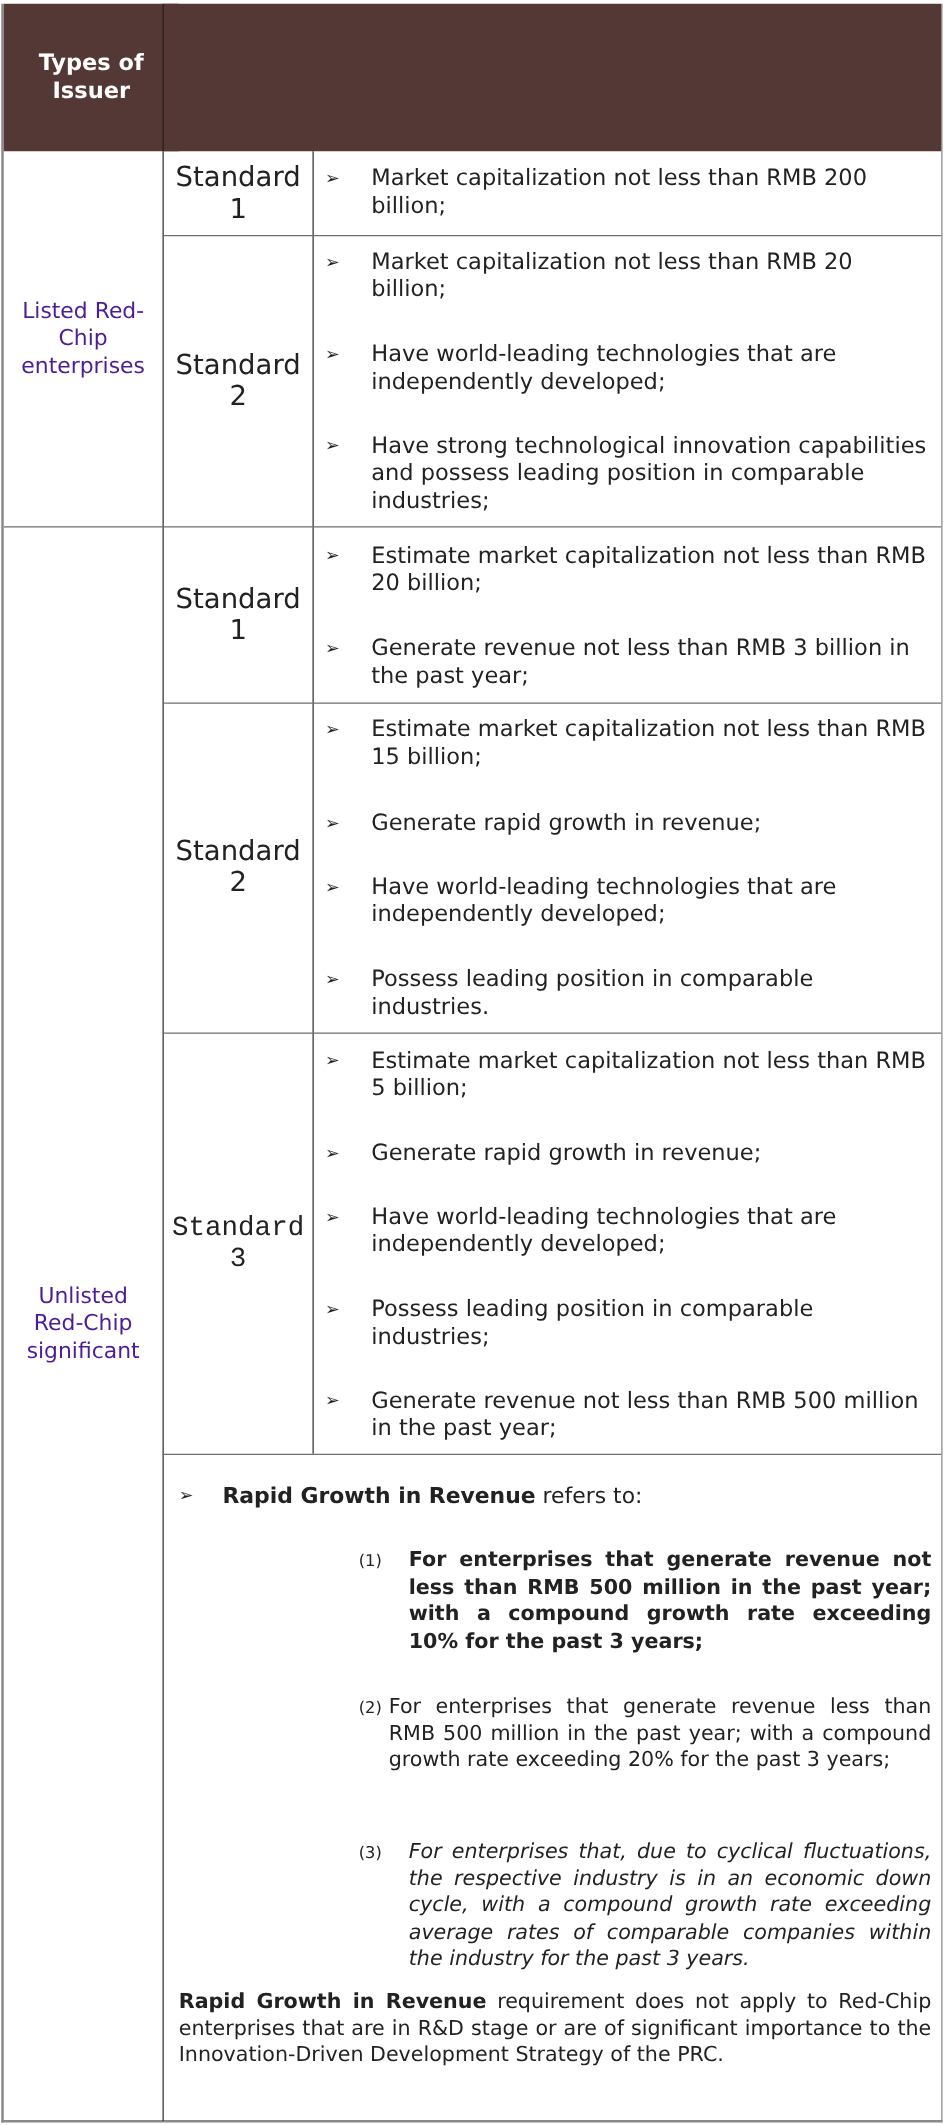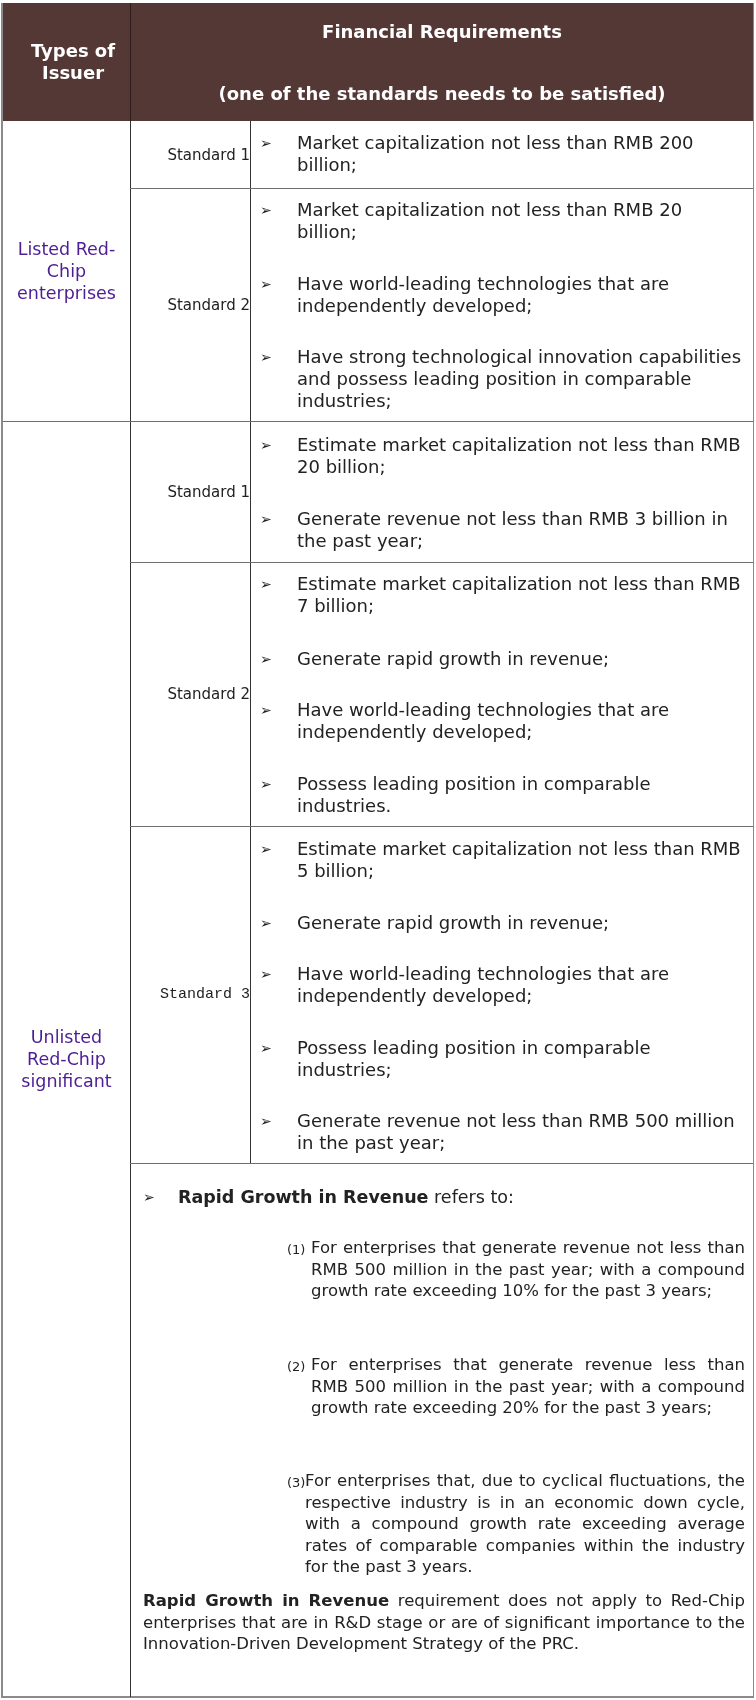--- a/index.html
+++ b/index.html
@@ -6,39 +6,37 @@
   body { width: 756px; height: 1700px; overflow: hidden; position: relative;
          font-family: "DejaVu Sans", sans-serif; color: #222; }
   .tbl { position: absolute; left: 1px; top: 3px; width: 753px; height: 1695px;
          border-left: 2px solid #8a8a8a; border-right: 1.5px solid #8a8a8a; border-bottom: 2px solid #8a8a8a; box-sizing: border-box; }
   .abs { position: absolute; box-sizing: border-box; }
   .hdr { background: #543835; color: #fff; font-weight: bold; }
   .hline { position: absolute; height: 0; border-top: 1.5px solid #6f6f6f; }
   .vline { position: absolute; width: 0; border-left: 1.5px solid #333; }
   .center { display: flex; align-items: center; justify-content: center; text-align: center; }
   .type-label { font-size: 17.5px; line-height: 22px; color: #4c1d95; }
-  .std-label { font-size: 15px; color: #222; justify-content: flex-end; }
+  .std-label { font-size: 22px; color: #222; }
   .bullet { position: absolute; left: 250px; width: 490px; font-size: 18px; line-height: 22px; color: #222; }
   .bullet .arrow { position: absolute; left: 10px; top: 0; font-size: 14px; }
   .bullet .txt { position: absolute; left: 47px; width: 450px; }
   .note { position: absolute; font-size: 16.5px; line-height: 21.5px; color: #222; text-align: justify; }
   .num { font-size: 13px; }
   b { font-weight: bold; }
 </style>
 </head>
 <body>
 
 <div class="tbl"></div>
 
 <div class="abs hdr center" style="left:3px; top:3px; width:140px; height:118px; font-size:18px; line-height:22px;">
   <span style="width:90px;">Types of Issuer</span>
 </div>
 <div class="abs hdr" style="left:131px; top:3px; width:622px; height:118px;">
-  <div style="position:absolute; top:18px; width:100%; text-align:center; font-size:18px;">Financial Requirements</div>
-  <div style="position:absolute; top:80px; width:100%; text-align:center; font-size:18px;">(one of the standards needs to be satisfied)</div>
 </div>
 <div class="vline" style="left:130px; top:3px; height:118px; border-color:#2a1d1c;"></div>
 
 <div class="abs center type-label" style="left:3px; top:121px; width:127px; height:300px;">
   <span style="width:110px;">Listed Red-Chip enterprises</span>
 </div>
 <div class="abs center type-label" style="left:3px; top:421px; width:127px; height:1276px;">
   <span style="width:100px;">Unlisted Red-Chip significant</span>
 </div>
 
@@ -88,21 +86,21 @@
     <span class="arrow">➢</span>
     <span class="txt">Estimate market capitalization not less than RMB 20 billion;</span>
   </div>
 <div class="bullet" style="top:508px;">
     <span class="arrow">➢</span>
     <span class="txt">Generate revenue not less than RMB 3 billion in the past year;</span>
   </div>
 
 <div class="bullet" style="top:573px;">
     <span class="arrow">➢</span>
-    <span class="txt">Estimate market capitalization not less than RMB 7 billion;</span>
+    <span class="txt">Estimate market capitalization not less than RMB 15 billion;</span>
   </div>
 <div class="bullet" style="top:648px;">
     <span class="arrow">➢</span>
     <span class="txt">Generate rapid growth in revenue;</span>
   </div>
 <div class="bullet" style="top:699px;">
     <span class="arrow">➢</span>
     <span class="txt">Have world-leading technologies that are independently developed;</span>
   </div>
 <div class="bullet" style="top:773px;">
@@ -131,26 +129,26 @@
     <span class="txt">Generate revenue not less than RMB 500 million in the past year;</span>
   </div>
 
 <div class="abs" style="left:143px; top:1186px; width:600px; font-size:17.5px; line-height:22px;">
   <span style="position:absolute; left:0; font-size:14px;">➢</span>
   <span style="position:absolute; left:35px;"><b>Rapid Growth in Revenue</b><span> refers to:</span></span>
 </div>
 
 <div class="note" style="left:287px; top:1237px; width:458px;">
   <span class="num" style="position:absolute; left:0; top:2px;">(1)</span>
-  <div style="margin-left:24px;">For enterprises that generate revenue not less than RMB 500 million in the past year; with a compound growth rate exceeding 10% for the past 3 years;</div>
+  <div style="margin-left:40px;font-weight:bold;">For enterprises that generate revenue not less than RMB 500 million in the past year; with a compound growth rate exceeding 10% for the past 3 years;</div>
 </div>
 <div class="note" style="left:287px; top:1354px; width:458px;">
   <span class="num" style="position:absolute; left:0; top:2px;">(2)</span>
   <div style="margin-left:24px;">For enterprises that generate revenue less than RMB 500 million in the past year; with a compound growth rate exceeding 20% for the past 3 years;</div>
 </div>
 <div class="note" style="left:287px; top:1470px; width:458px;">
   <span class="num" style="position:absolute; left:0; top:2px;">(3)</span>
-  <div style="margin-left:18px;">For enterprises that, due to cyclical fluctuations, the respective industry is in an economic down cycle, with a compound growth rate exceeding average rates of comparable companies within the industry for the past 3 years.</div>
+  <div style="margin-left:40px;font-style:italic;">For enterprises that, due to cyclical fluctuations, the respective industry is in an economic down cycle, with a compound growth rate exceeding average rates of comparable companies within the industry for the past 3 years.</div>
 </div>
 
 <div class="note" style="left:143px; top:1590px; width:602px;">
   <b>Rapid Growth in Revenue</b><span> requirement does not apply to Red-Chip enterprises that are in R&amp;D stage or are of significant importance to the Innovation-Driven Development Strategy of the PRC.</span>
 </div>
 
 </body></html>

